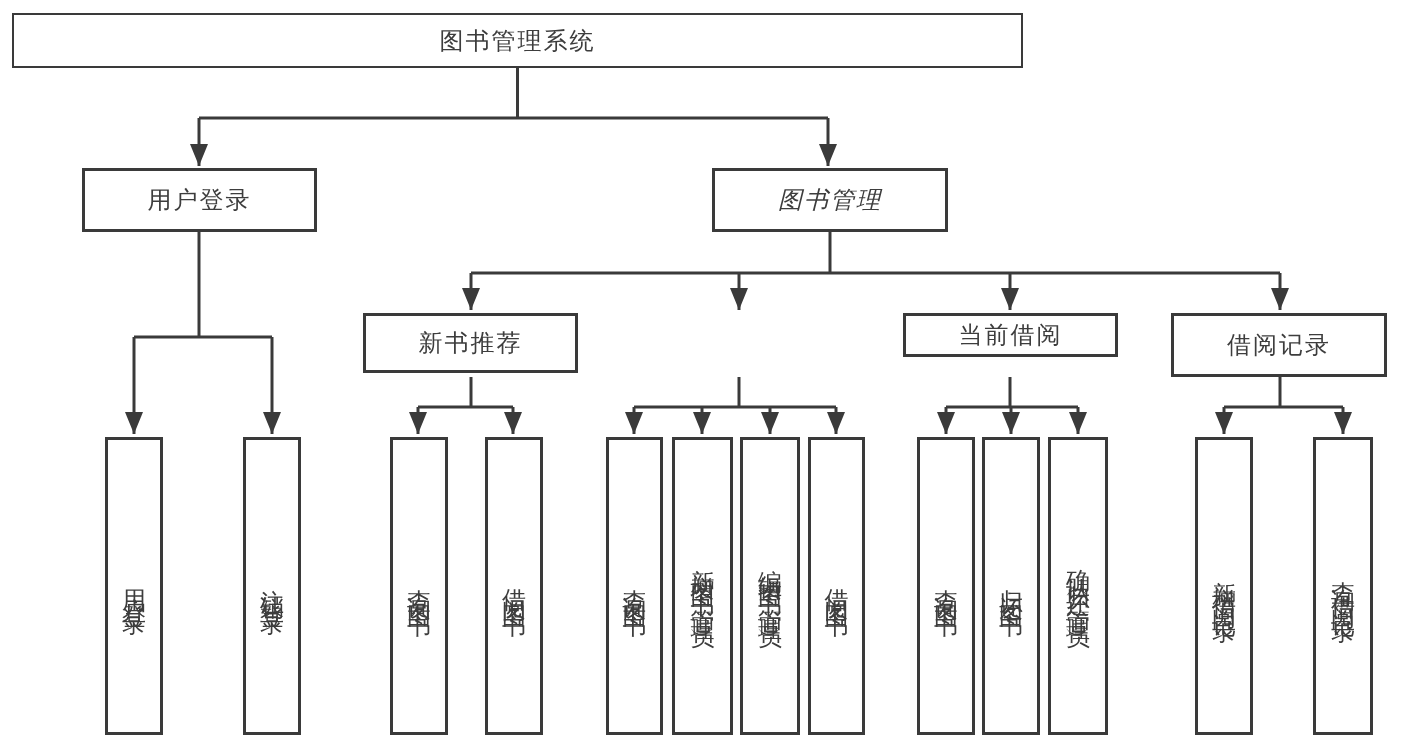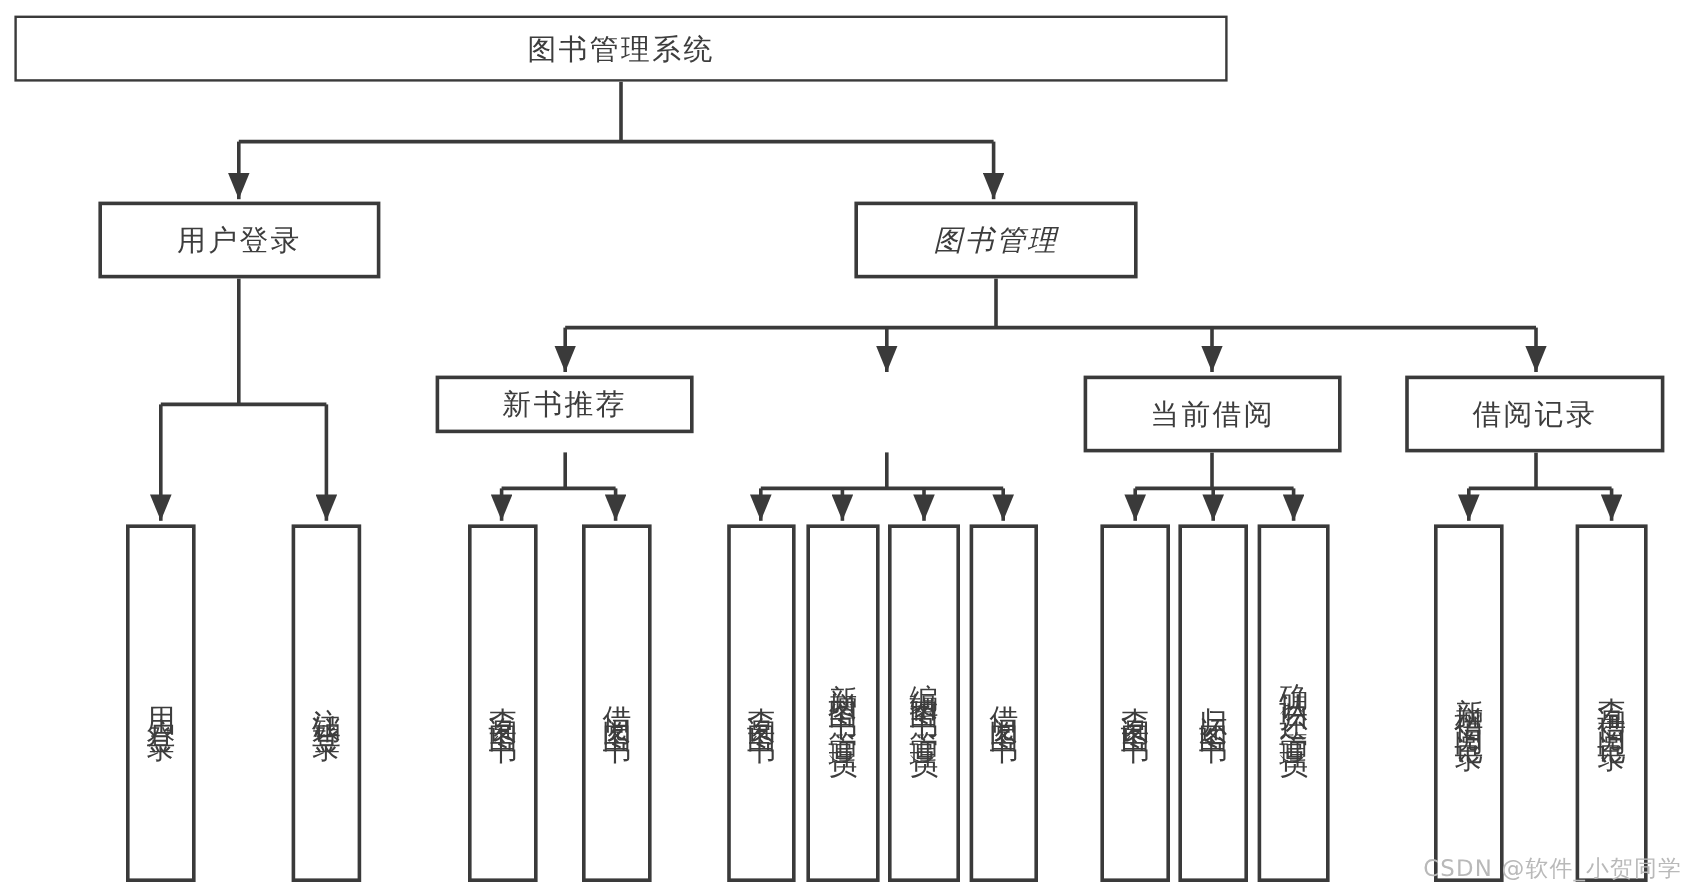--- a/index.html
+++ b/index.html
@@ -100,37 +100,36 @@
       <path d="M1224 407 V434" marker-end="url(#arrow)"></path>
       <path d="M1343 407 V434" marker-end="url(#arrow)"></path>
     </g>
   </svg>
 
   <div class="box hbox root" style="left:12px;top:13px;width:1011px;height:55px;">图书管理系统</div>
 
   <div class="box hbox" style="left:82px;top:168px;width:235px;height:64px;">用户登录</div>
   <div class="box hbox" style="left:712px;top:168px;width:236px;height:64px;font-style:italic;">图书管理</div>
 
-  <div class="box hbox" style="left:363px;top:313px;width:215px;height:48px;">新书推荐</div>
-  <div class="box hbox" style="left:903px;top:313px;width:215px;height:64px;">当前借阅</div>
+  <div class="box hbox" style="left:363px;top:313px;width:215px;height:60px;">新书推荐</div>
+  <div class="box hbox" style="left:903px;top:313px;width:215px;height:44px;">当前借阅</div>
   <div class="box hbox" style="left:1171px;top:313px;width:216px;height:64px;">借阅记录</div>
 
   <div class="box vbox" style="left:105px;top:437px;width:58px;height:298px;">用户登录</div>
   <div class="box vbox" style="left:243px;top:437px;width:58px;height:298px;">注销登录</div>
 
   <div class="box vbox" style="left:390px;top:437px;width:58px;height:298px;">查询图书</div>
   <div class="box vbox" style="left:485px;top:437px;width:58px;height:298px;">借阅图书</div>
 
   <div class="box vbox" style="left:606px;top:437px;width:57px;height:298px;">查询图书</div>
   <div class="box vbox" style="left:672px;top:437px;width:61px;height:298px;">新增图书（管理员）</div>
   <div class="box vbox" style="left:740px;top:437px;width:60px;height:298px;">编辑图书（管理员）</div>
   <div class="box vbox" style="left:808px;top:437px;width:57px;height:298px;">借阅图书</div>
 
   <div class="box vbox" style="left:917px;top:437px;width:58px;height:298px;">查询图书</div>
   <div class="box vbox" style="left:982px;top:437px;width:58px;height:298px;">归还图书</div>
   <div class="box vbox" style="left:1048px;top:437px;width:60px;height:298px;">确认归还（管理员）</div>
 
   <div class="box vbox" style="left:1195px;top:437px;width:58px;height:298px;">新增借阅记录</div>
   <div class="box vbox" style="left:1313px;top:437px;width:60px;height:298px;">查询借阅记录</div>
 
-  <div class="watermark">CSDN @软件_小贺同学</div>
 
 </div>
 
 </body></html>

